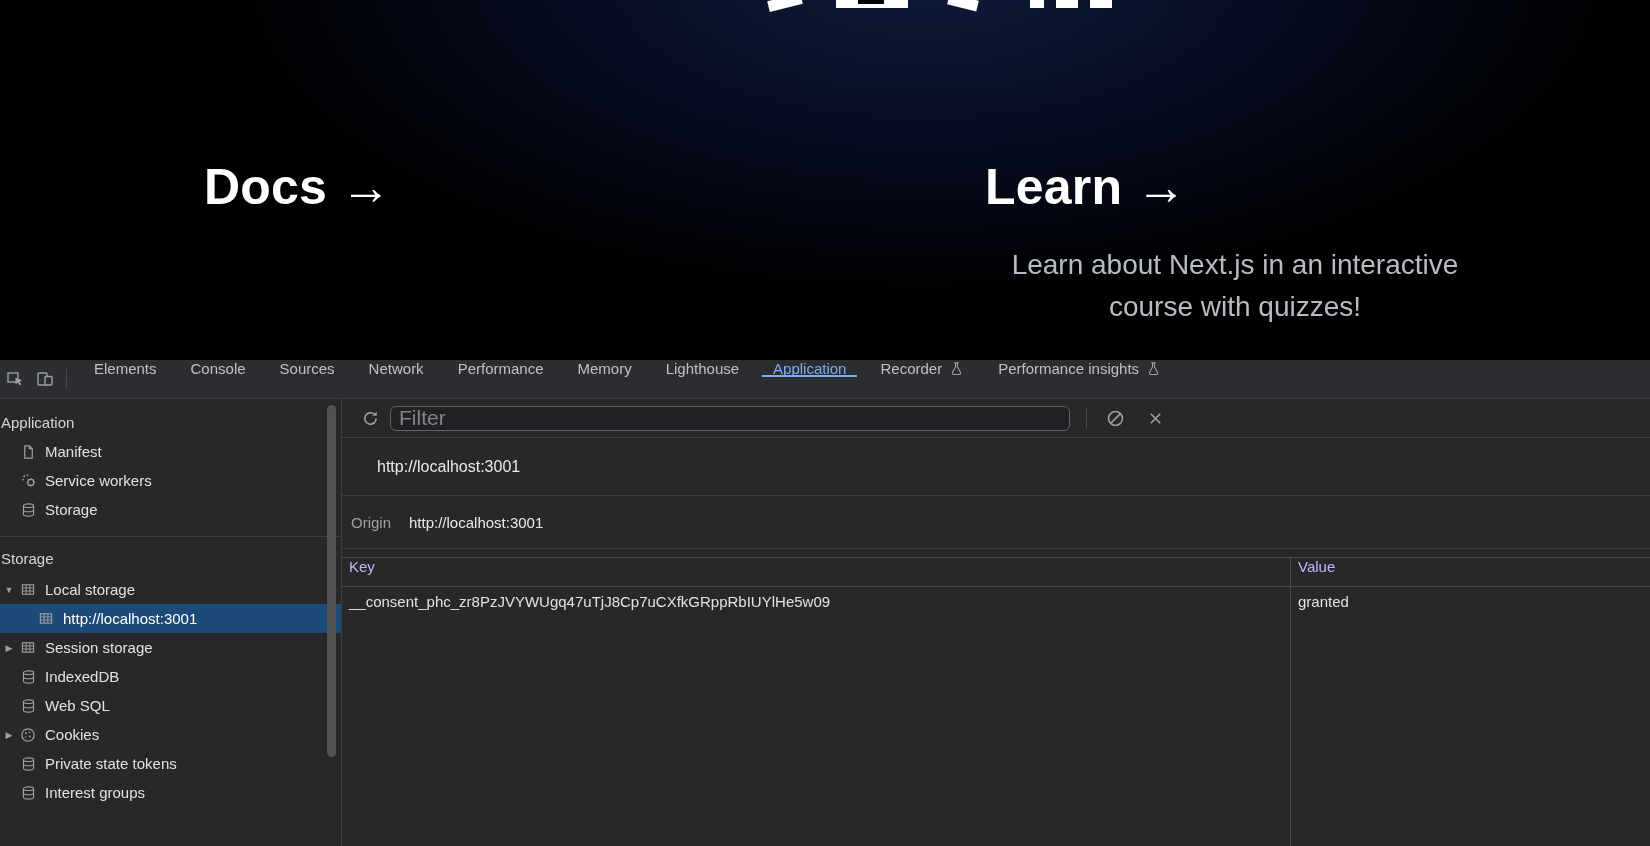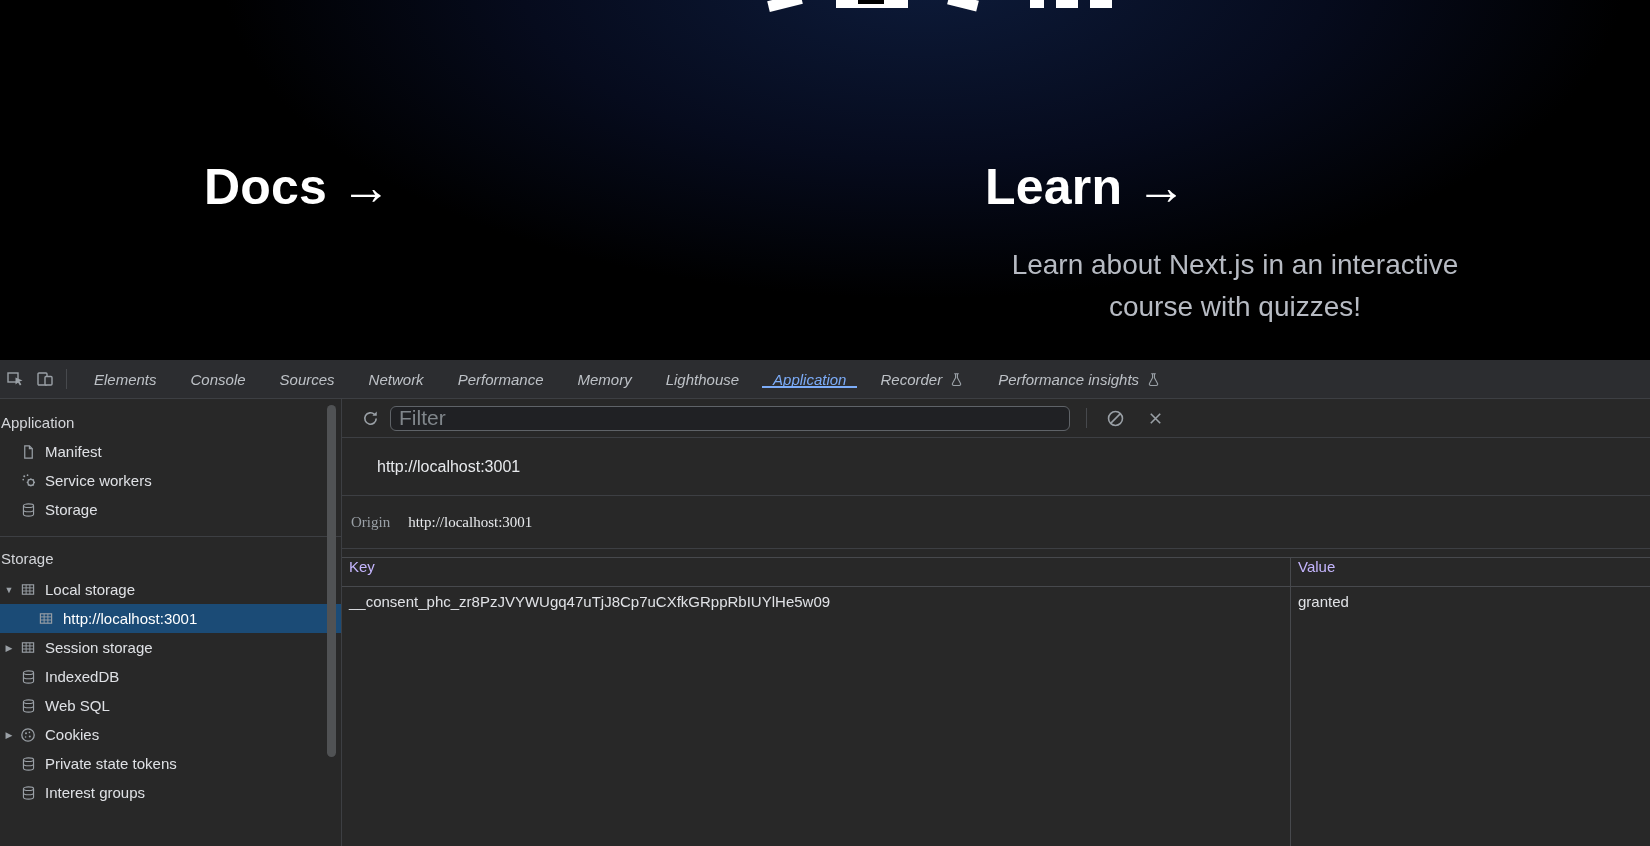--- a/index.html
+++ b/index.html
@@ -19,21 +19,21 @@
   .hero-desc{margin-top:28px;color:#b7bbc3;font-size:28px;line-height:1.5;font-weight:400;}
 
   
   #devtools{position:absolute;top:360px;left:0;width:1650px;height:486px;background:#282828;color:#dfe1e5;font-size:15px;}
   :root{--accent:#7cacf8;--selection:#1b4b76;--border:#3d3f43;--border2:#47494d;--muted:#9aa0a6;}
 
   
   #tabbar{height:38px;background:#2c2d30;border-bottom:1px solid var(--border);display:flex;align-items:stretch;}
   .tb-iconbtn{width:30px;display:flex;align-items:center;justify-content:center;color:var(--muted);}
   .tb-sep{width:1px;background:var(--border2);margin:9px 10px 9px 6px;}
-  #tabs{display:flex;align-items:center;font-style:italic;}
+  #tabs{display:flex;align-items:flex-start;}
   .tab{position:relative;display:flex;align-items:center;padding:0 17px;color:#bdc1c6;cursor:default;white-space:nowrap;}
   .tab.active{color:var(--accent);}
   .tab.active::after{content:"";position:absolute;left:6px;right:6px;bottom:0;height:2px;background:var(--accent);}
   .flask{margin-left:7px;color:var(--muted);display:flex;align-items:center;}
 
   
   #dt-body{display:flex;height:447px;}
 
   
   #sidebar{position:relative;width:341px;border-right:1px solid var(--border);background:#282828;overflow:hidden;flex:none;}
@@ -51,21 +51,21 @@
 
   
   #main{flex:1;display:flex;flex-direction:column;background:#282828;min-width:0;}
   #toolbar{height:38px;flex:none;border-bottom:1px solid var(--border);display:flex;align-items:center;padding-left:14px;}
   .tool-btn{width:28px;height:28px;display:flex;align-items:center;justify-content:center;color:var(--muted);}
   #filter-input{margin-left:6px;width:680px;height:25px;background:#202124;border:1px solid #5f6368;border-radius:6px;color:#e8eaed;font-size:21px;padding:0 8px;font-family:"Liberation Sans",sans-serif;outline:none;box-sizing:border-box;}
   #filter-input::placeholder{color:#80868b;}
   .vsep{width:1px;height:20px;background:var(--border2);margin:0 14px 0 16px;}
 
   #origin-item-row{height:57px;flex:none;border-bottom:1px solid var(--border);display:flex;align-items:center;padding-left:35px;color:#e8eaed;font-size:16px;}
-  #origin-meta-row{height:52px;flex:none;border-bottom:1px solid var(--border);display:flex;align-items:center;padding-left:9px;font-size:15px;font-family:Liberation Serif, serif;}
+  #origin-meta-row{height:52px;flex:none;border-bottom:1px solid var(--border);display:flex;align-items:center;padding-left:9px;font-size:15px;}
   #origin-meta-row .olabel{color:var(--muted);}
   #origin-meta-row .ovalue{color:#e8eaed;margin-left:18px;}
 
   #grid{position:relative;flex:1;margin-top:8px;border-top:1px solid var(--border2);}
   #grid-divider{position:absolute;left:948px;top:0;bottom:0;width:1px;background:var(--border2);}
   .ghead{display:flex;height:28px;align-items:flex-start;border-bottom:1px solid var(--border2);color:#c4b5fd;}
   .gcell-key{width:941px;padding-left:7px;flex:none;white-space:nowrap;overflow:hidden;}
   .gcell-val{padding-left:8px;flex:1;white-space:nowrap;overflow:hidden;}
   .grow{display:flex;height:29px;align-items:center;color:#e0e2e6;}
 </style>

